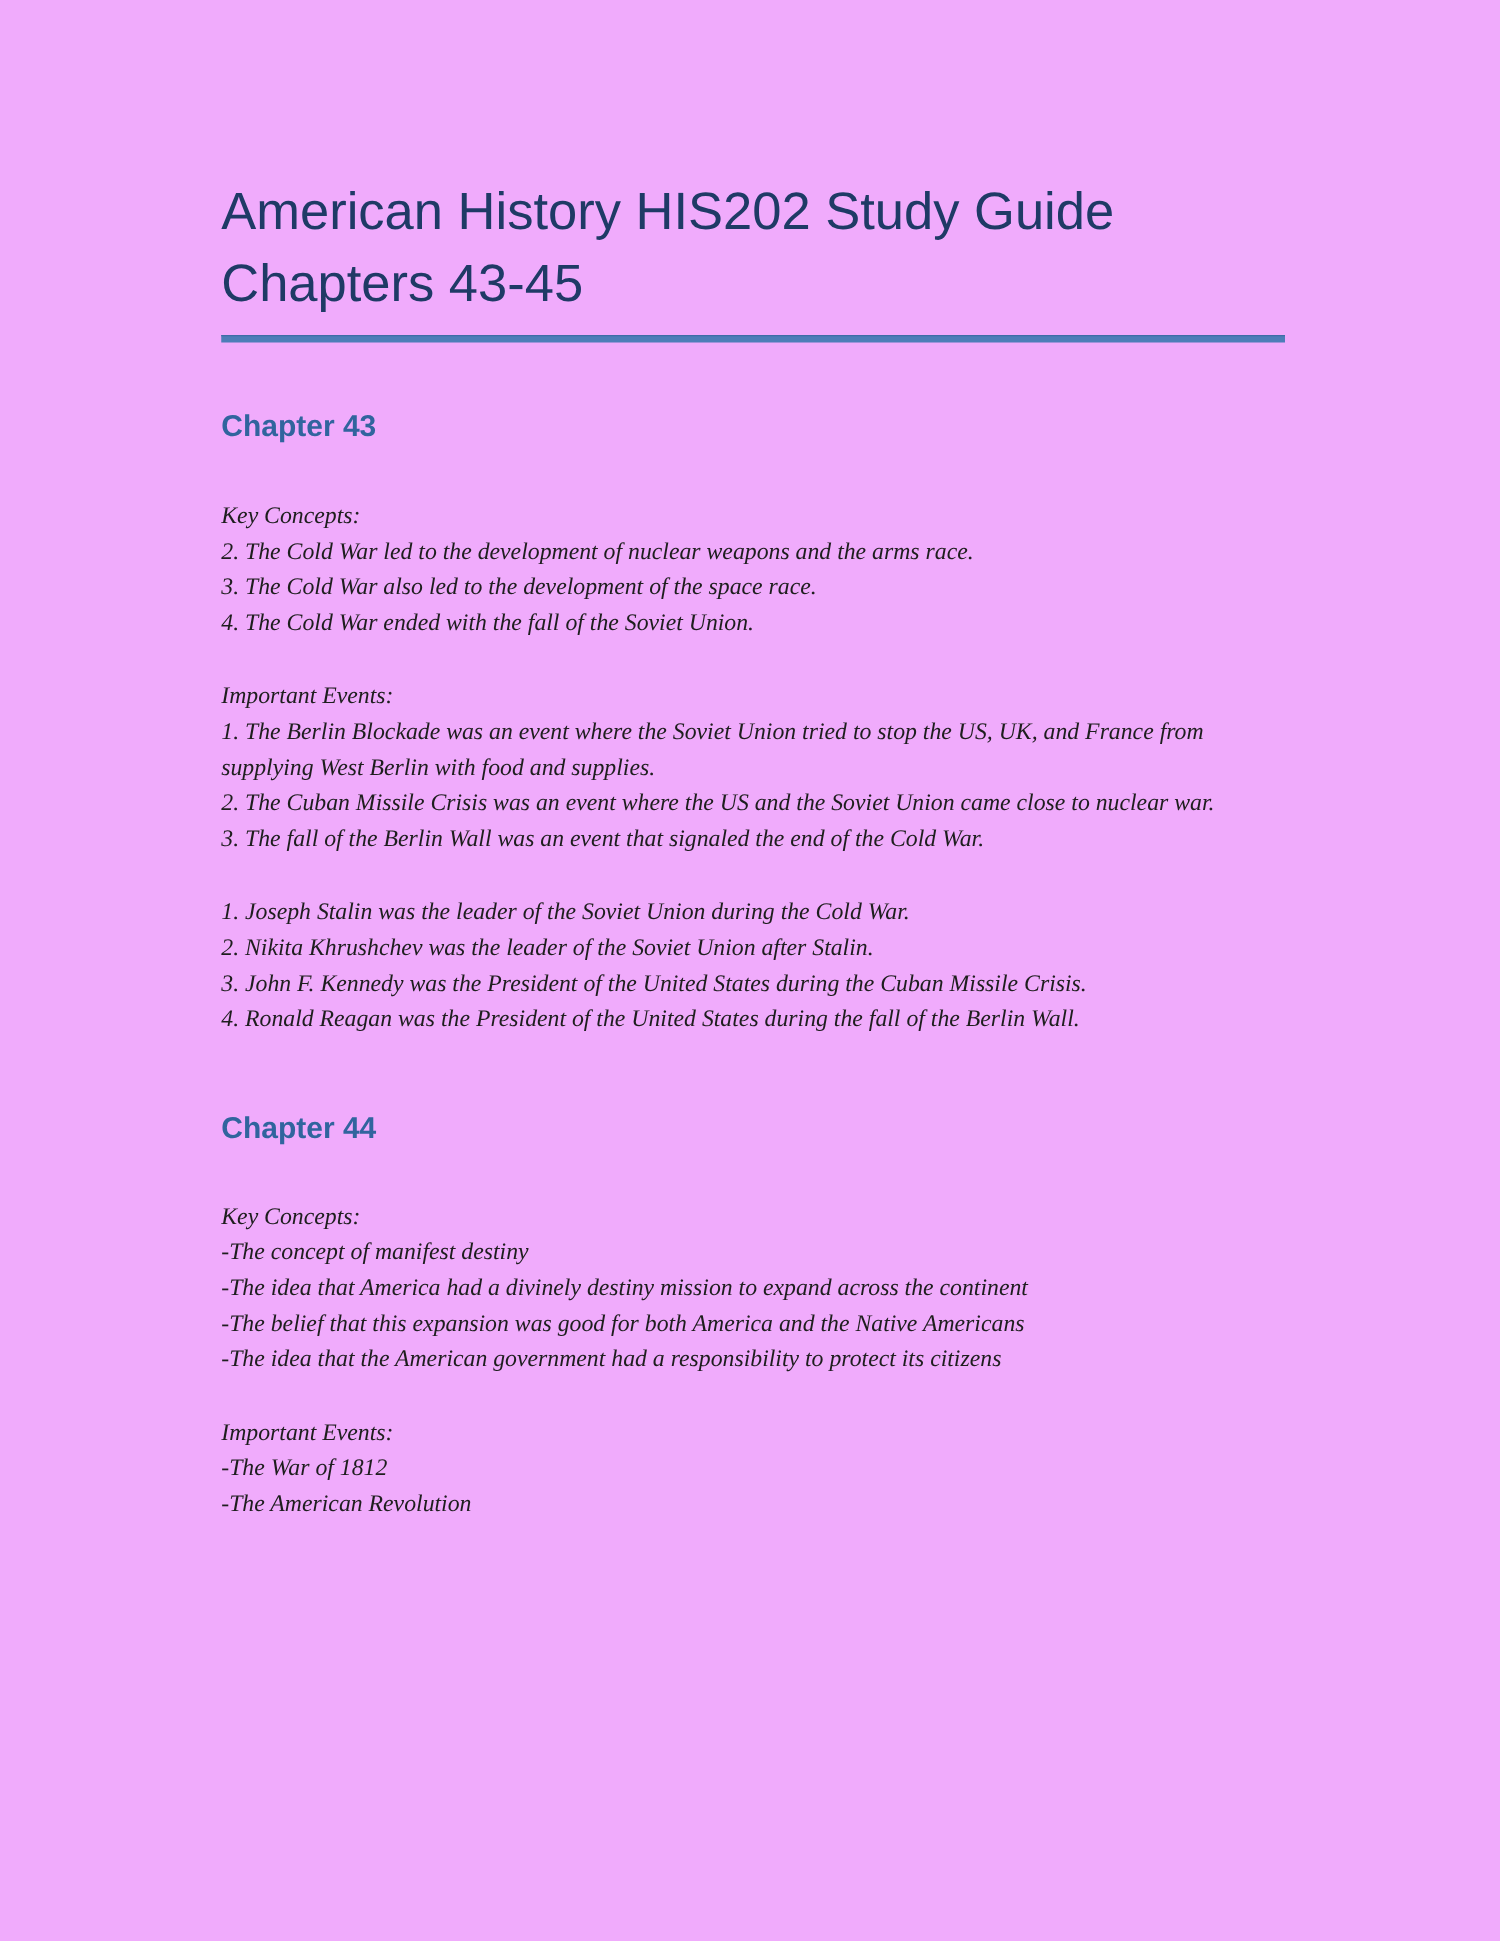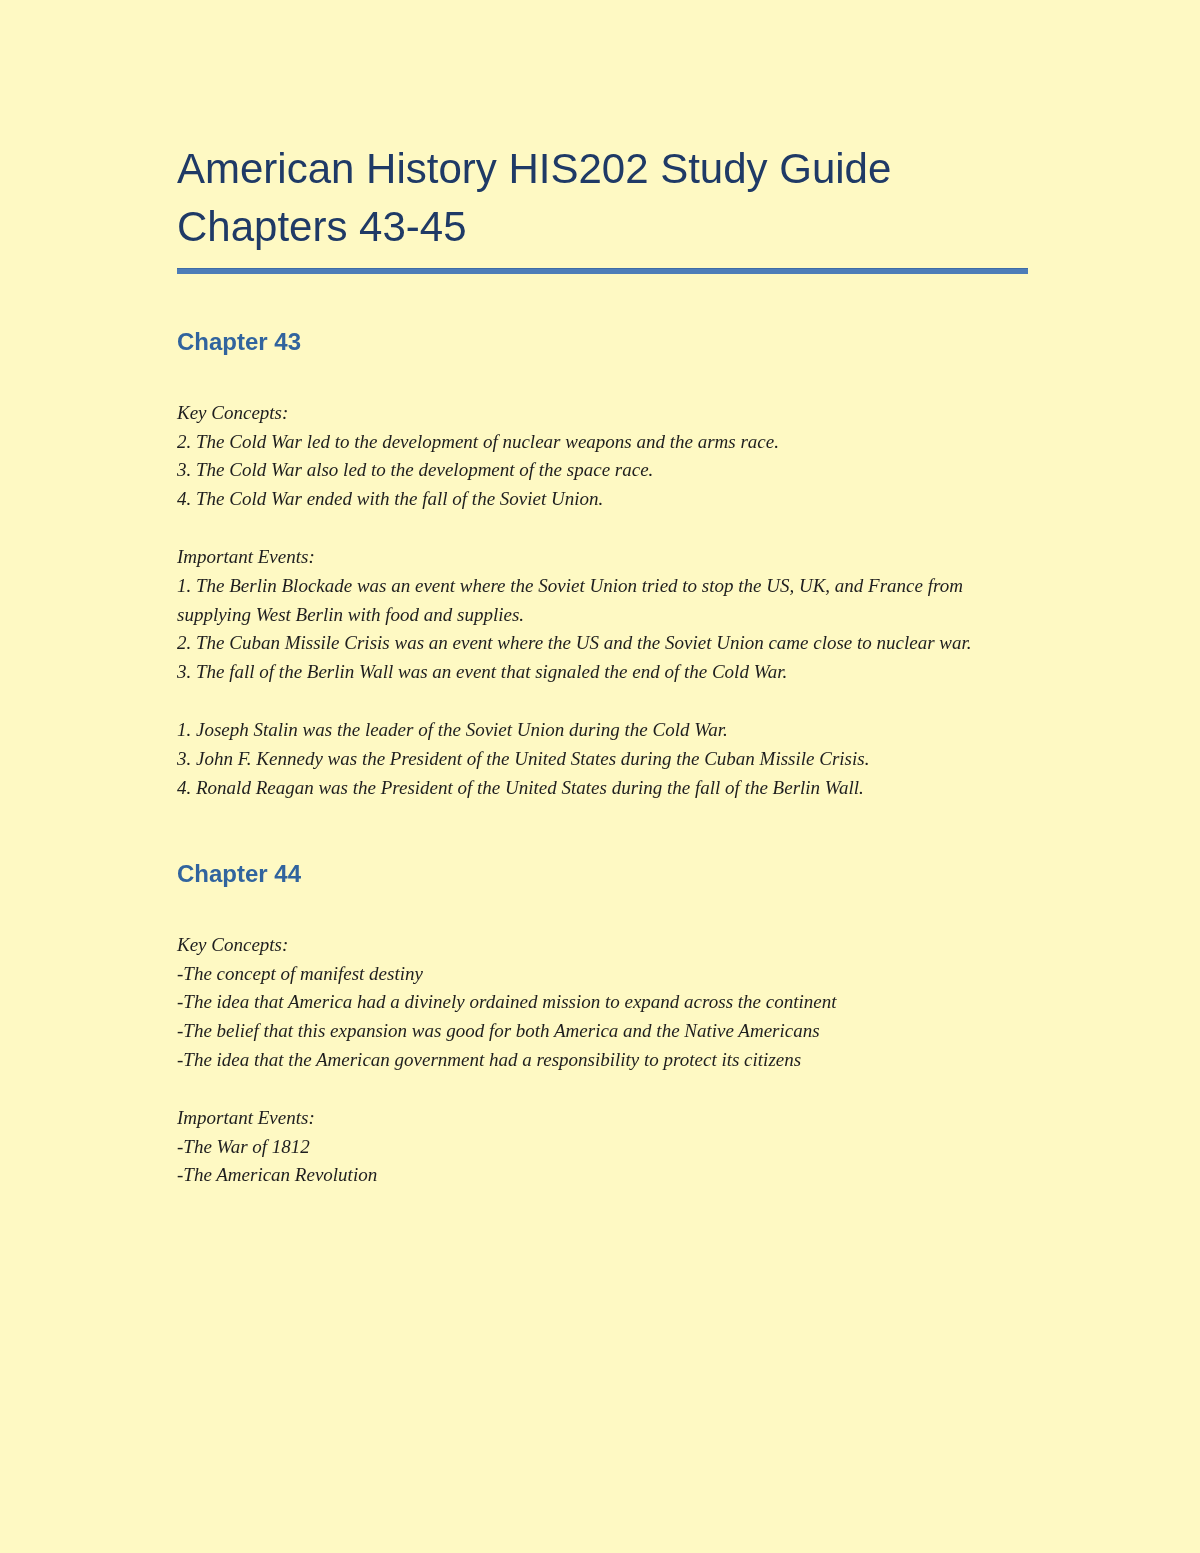--- a/index.html
+++ b/index.html
@@ -4,21 +4,21 @@
 <style>
   html, body {
     margin: 0;
     padding: 0;
     background: #ffffff;
   }
   .doc-page {
     position: relative;
     width: 1200px;
     height: 1553px;
-    background: #fef9c3;
+    background: #f0abfc;
     overflow: hidden;
     font-family: "Liberation Serif", serif;
   }
   .content {
     padding: 140px 172px 0 177px; 
   }
   .doc-title {
     font-family: "Liberation Sans", sans-serif;
     font-weight: 500;
     font-size: 42px;
@@ -82,32 +82,33 @@
 
       <div class="block">
         <p>Important Events:</p>
         <p>1. The Berlin Blockade was an event where the Soviet Union tried to stop the US, UK, and France from supplying West Berlin with food and supplies.</p>
         <p>2. The Cuban Missile Crisis was an event where the US and the Soviet Union came close to nuclear war.</p>
         <p>3. The fall of the Berlin Wall was an event that signaled the end of the Cold War.</p>
       </div>
 
       <div class="block">
         <p>1. Joseph Stalin was the leader of the Soviet Union during the Cold War.</p>
+        <p>2. Nikita Khrushchev was the leader of the Soviet Union after Stalin.</p>
         <p>3. John F. Kennedy was the President of the United States during the Cuban Missile Crisis.</p>
         <p>4. Ronald Reagan was the President of the United States during the fall of the Berlin Wall.</p>
       </div>
     </div>
 
     <div class="section-ch44">
       <div class="chapter-heading">Chapter 44</div>
 
       <div class="block first">
         <p>Key Concepts:</p>
         <p>-The concept of manifest destiny</p>
-        <p>-The idea that America had a divinely ordained mission to expand across the continent</p>
+        <p>-The idea that America had a divinely destiny mission to expand across the continent</p>
         <p>-The belief that this expansion was good for both America and the Native Americans</p>
         <p>-The idea that the American government had a responsibility to protect its citizens</p>
       </div>
 
       <div class="block">
         <p>Important Events:</p>
         <p>-The War of 1812</p>
         <p>-The American Revolution</p>
       </div>
     </div>

